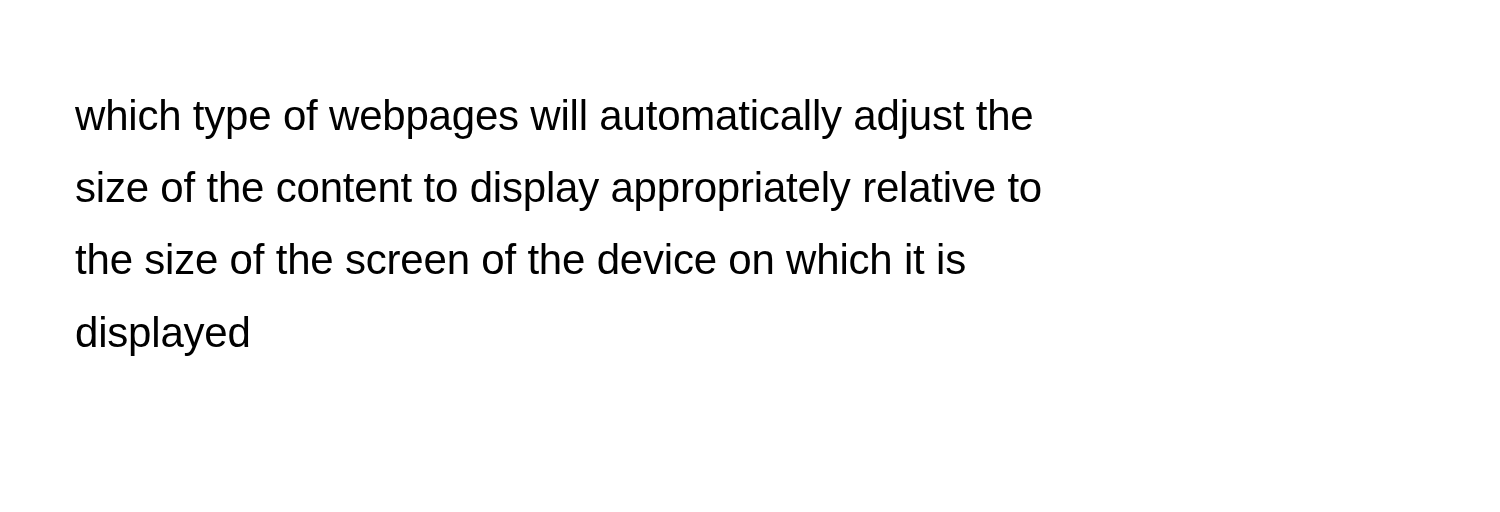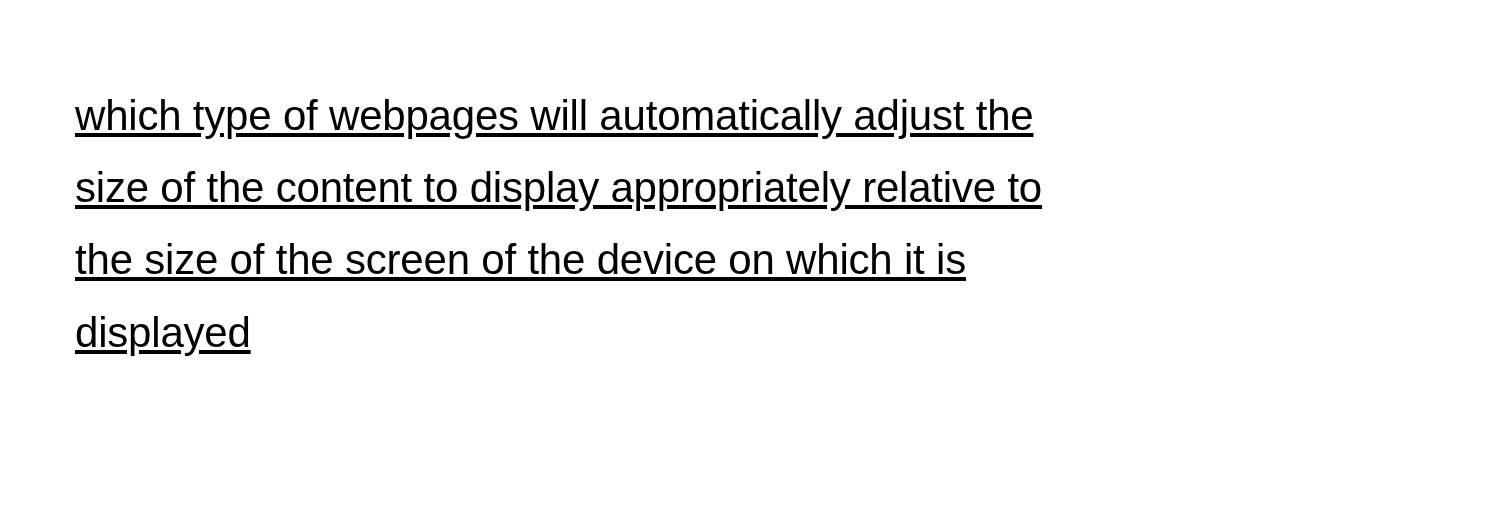--- a/index.html
+++ b/index.html
@@ -1,19 +1,18 @@
 <!DOCTYPE html>
 <html><head>
   <meta charset="utf-8">
   <style>
     * {
       margin: 0;
       padding: 0;
       box-sizing: border-box;
-      text-decoration: underline;
     }
     body {
       font-family: -apple-system, BlinkMacSystemFont, "Segoe UI", Helvetica, Arial, sans-serif;
       background: #ffffff;
       width: 1500px;
       height: 512px;
       position: relative;
     }
     .question-text {
       position: absolute;

